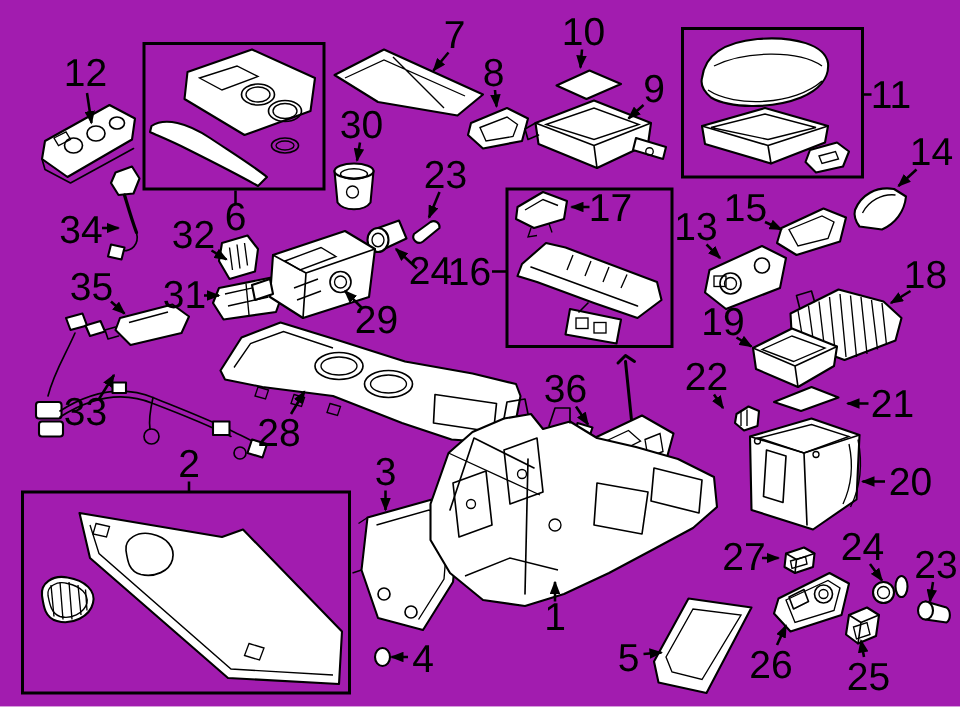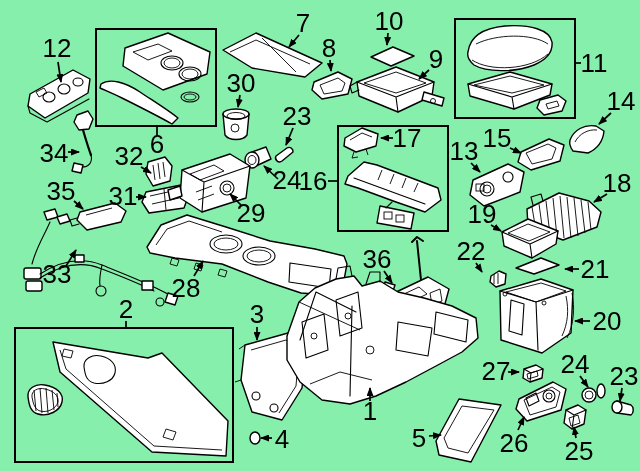--- a/index.html
+++ b/index.html
@@ -1,16 +1,16 @@
 <!DOCTYPE html>
 <html><head>
 <meta charset="utf-8">
 <style>
   html,body{margin:0;padding:0;background:#ffffff;}
-  .canvas{position:relative;width:640px;height:471px;background:#86efac;overflow:hidden;}
+  .canvas{position:relative;width:640px;height:471px;background:#a21caf;overflow:hidden;}
   svg{display:block;}
   svg text.callout-num{
     font-family:"Liberation Sans",sans-serif;
     font-size:26px;
     fill:#000000;
     text-anchor:middle;
   }
   .part{fill:#ffffff;stroke:#000000;stroke-width:1.4;stroke-linejoin:round;stroke-linecap:round;}
   .detail{fill:none;stroke:#000000;stroke-width:1.1;stroke-linejoin:round;stroke-linecap:round;}
   .thin{fill:none;stroke:#000000;stroke-width:0.9;}

